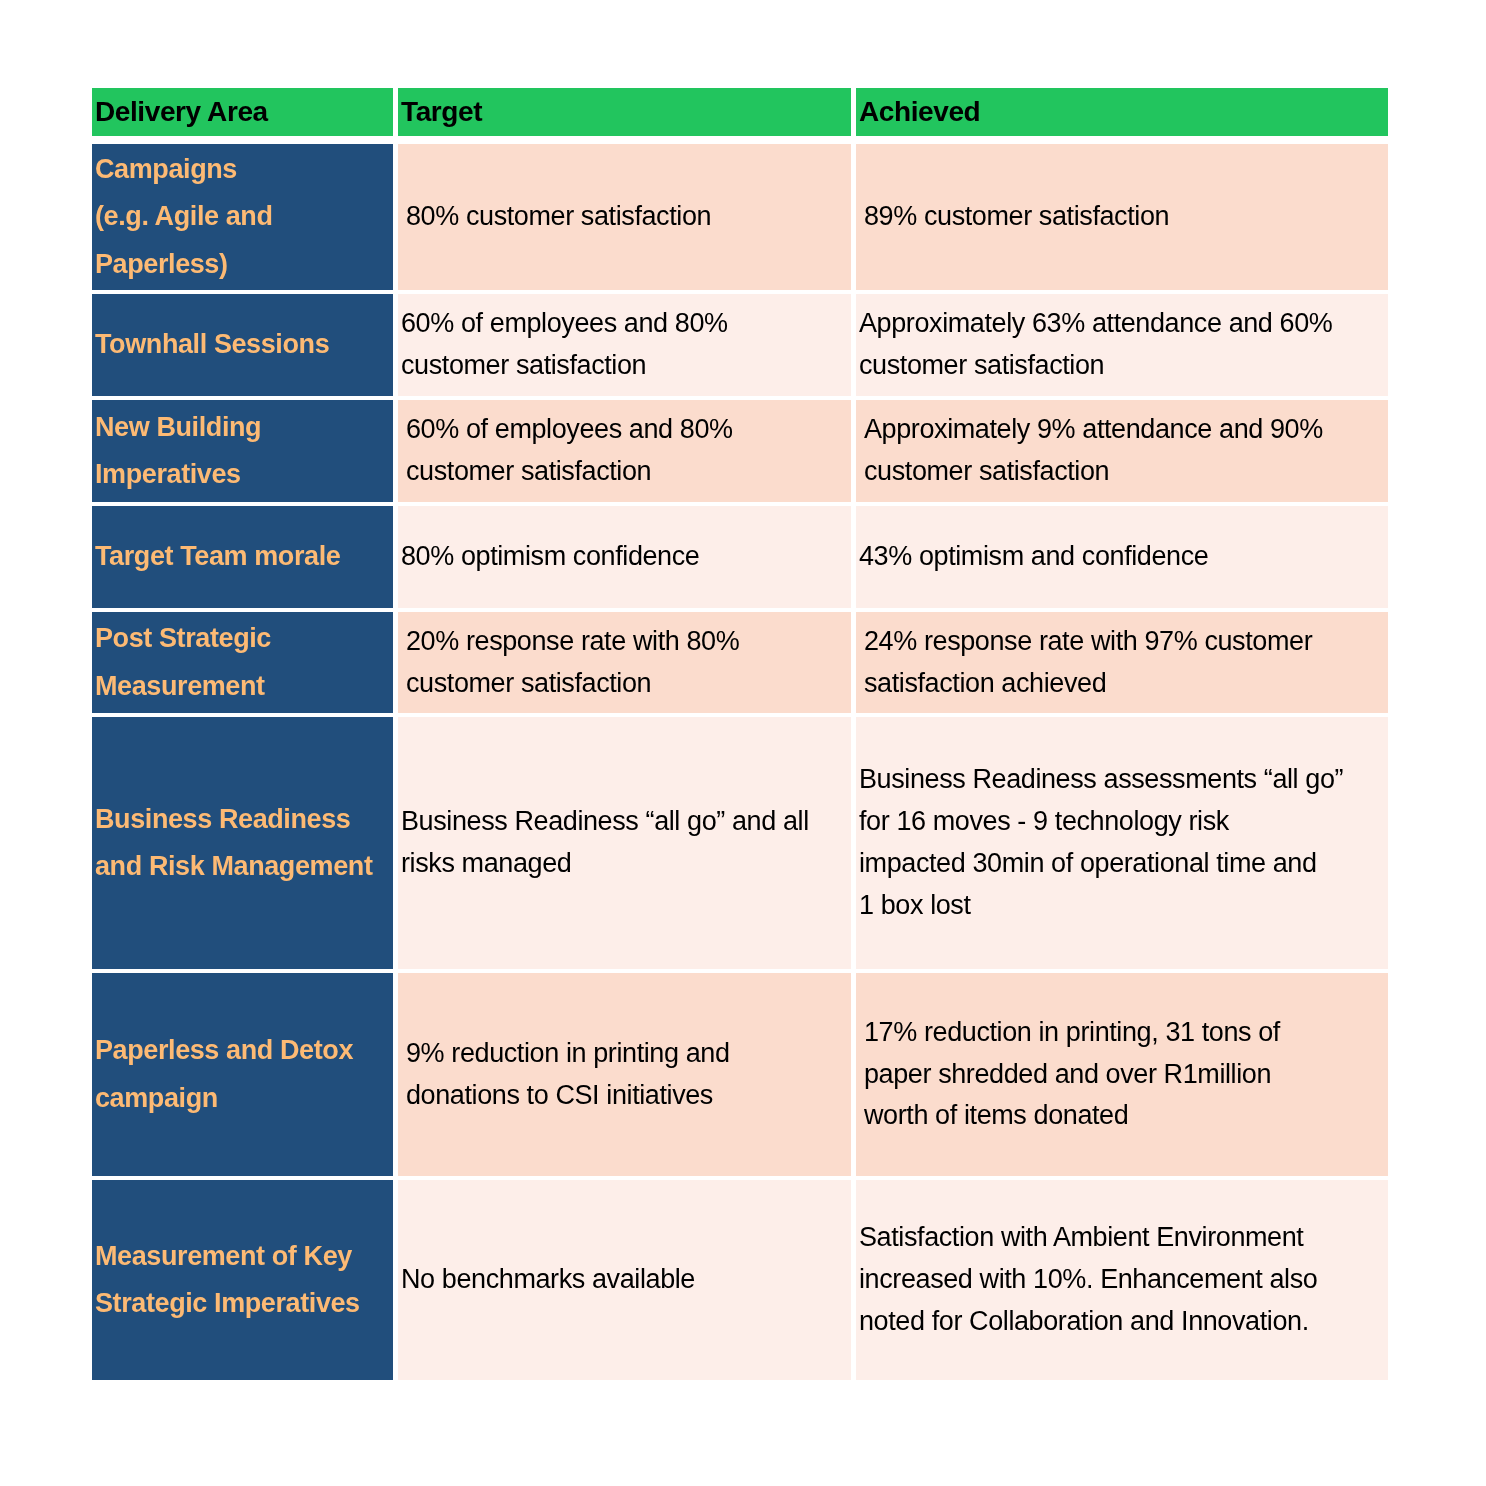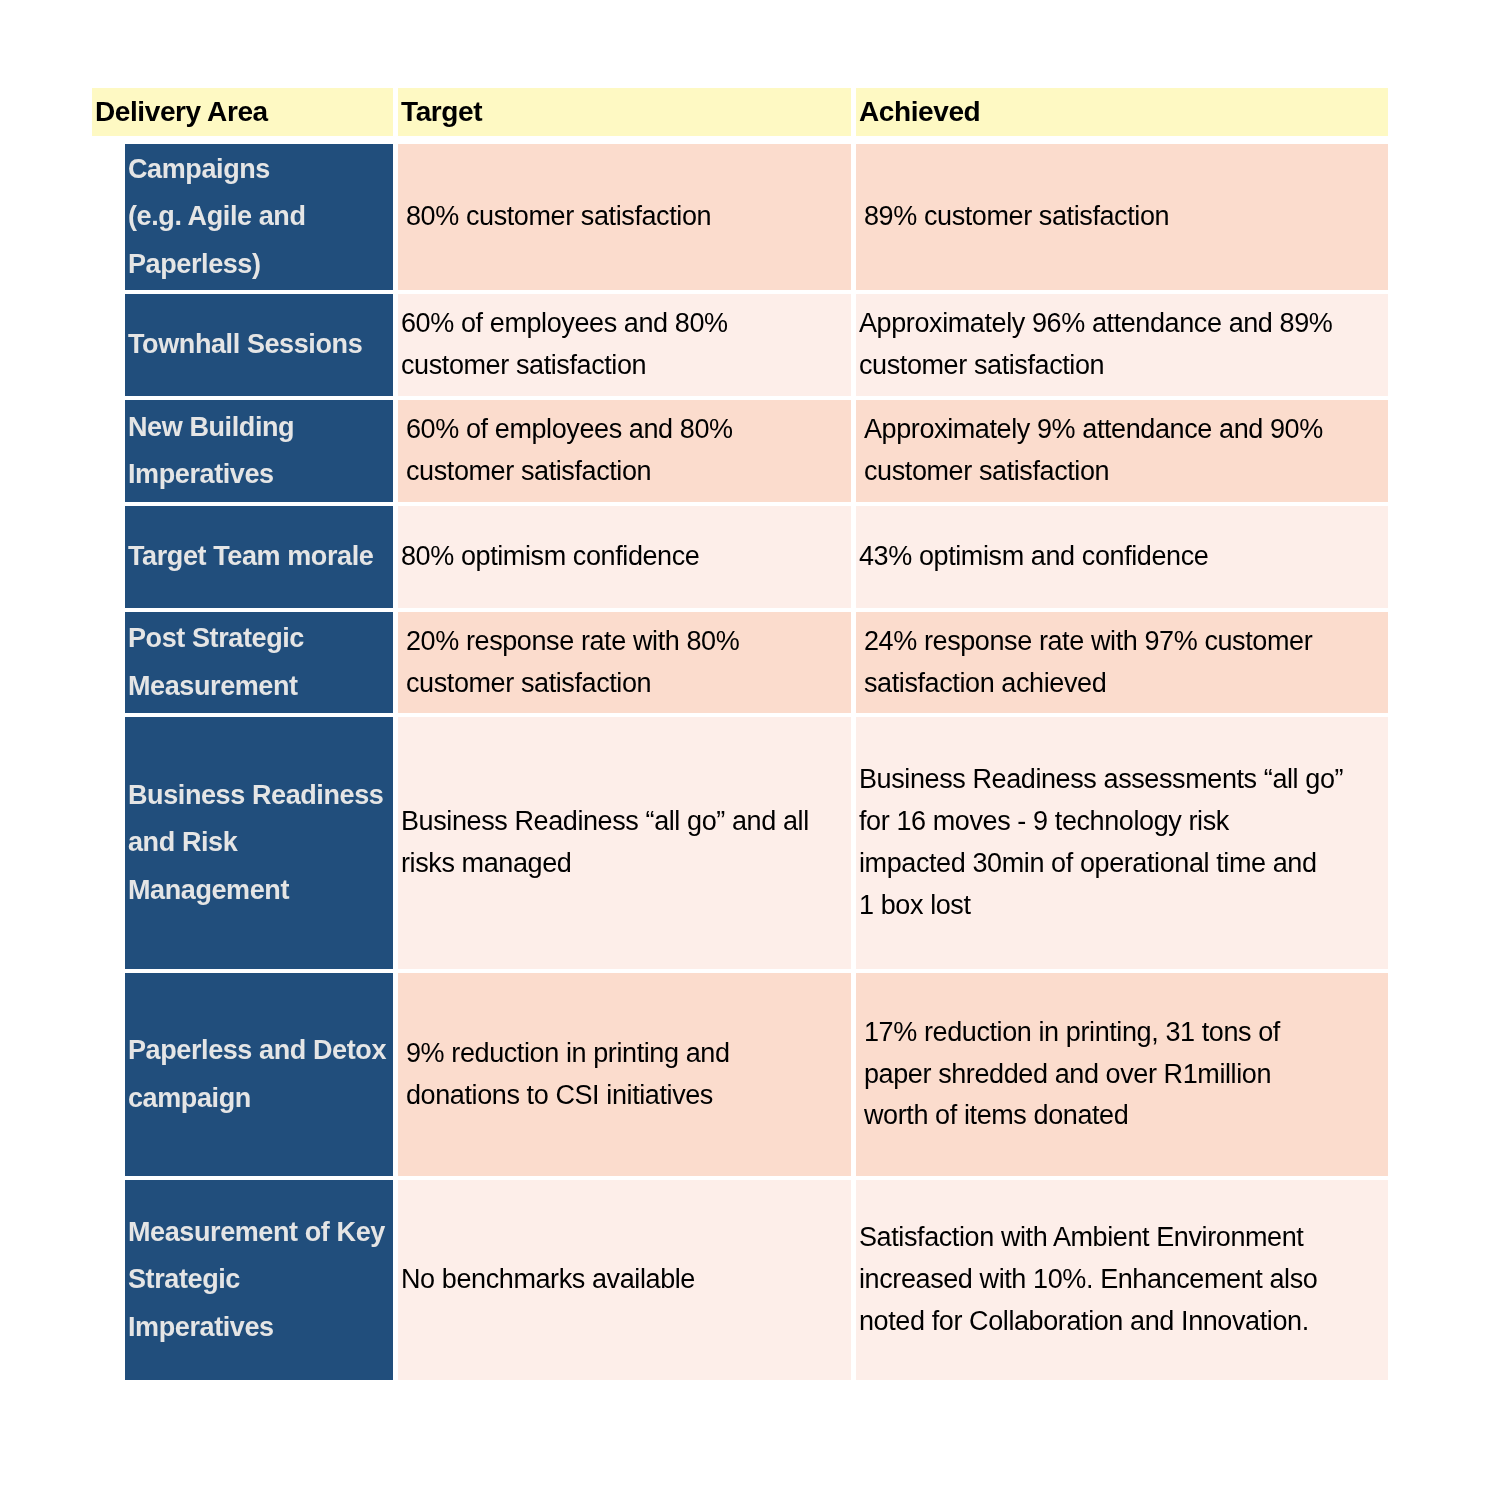--- a/index.html
+++ b/index.html
@@ -17,27 +17,26 @@
   .row { display:contents; }
 
   .cell {
     display:flex; align-items:center;
     font-size:27px; line-height:1.55; letter-spacing:-0.4px;
     padding:0 6px 0 3px;
     white-space:pre-line;
     overflow:hidden;
   }
   .head {
-    background:#fef9c3; font-weight:700; font-size:28px;
+    background:#22c55e; font-weight:700; font-size:28px;
     border-bottom:4px solid #ffffff;
   }
   .area {
-    background:#214E7C; font-weight:700; color:#e5e5e5;
+    background:#214E7C; font-weight:700; color:#fdba74;
     line-height:1.75;
-    margin-left:33px;
   }
   .band-a { background:#FBDCCD;padding-left:8px; }
   .band-b { background:#FDEEE9; }
 </style>
 </head>
 <body>
 
 <div class="page">
   <div class="kpi-table">
 
@@ -52,21 +51,21 @@
 (e.g. Agile and
 Paperless)</div>
       <div class="cell band-a">80% customer satisfaction</div>
       <div class="cell band-a">89% customer satisfaction</div>
     </div>
 
     <div class="row">
       <div class="cell area">Townhall Sessions</div>
       <div class="cell band-b">60% of employees and 80%
 customer satisfaction</div>
-      <div class="cell band-b">Approximately 96% attendance and 89%
+      <div class="cell band-b">Approximately 63% attendance and 60%
 customer satisfaction</div>
     </div>
 
     <div class="row">
       <div class="cell area">New Building
 Imperatives</div>
       <div class="cell band-a">60% of employees and 80%
 customer satisfaction</div>
       <div class="cell band-a">Approximately 9% attendance and 90%
 customer satisfaction</div>

